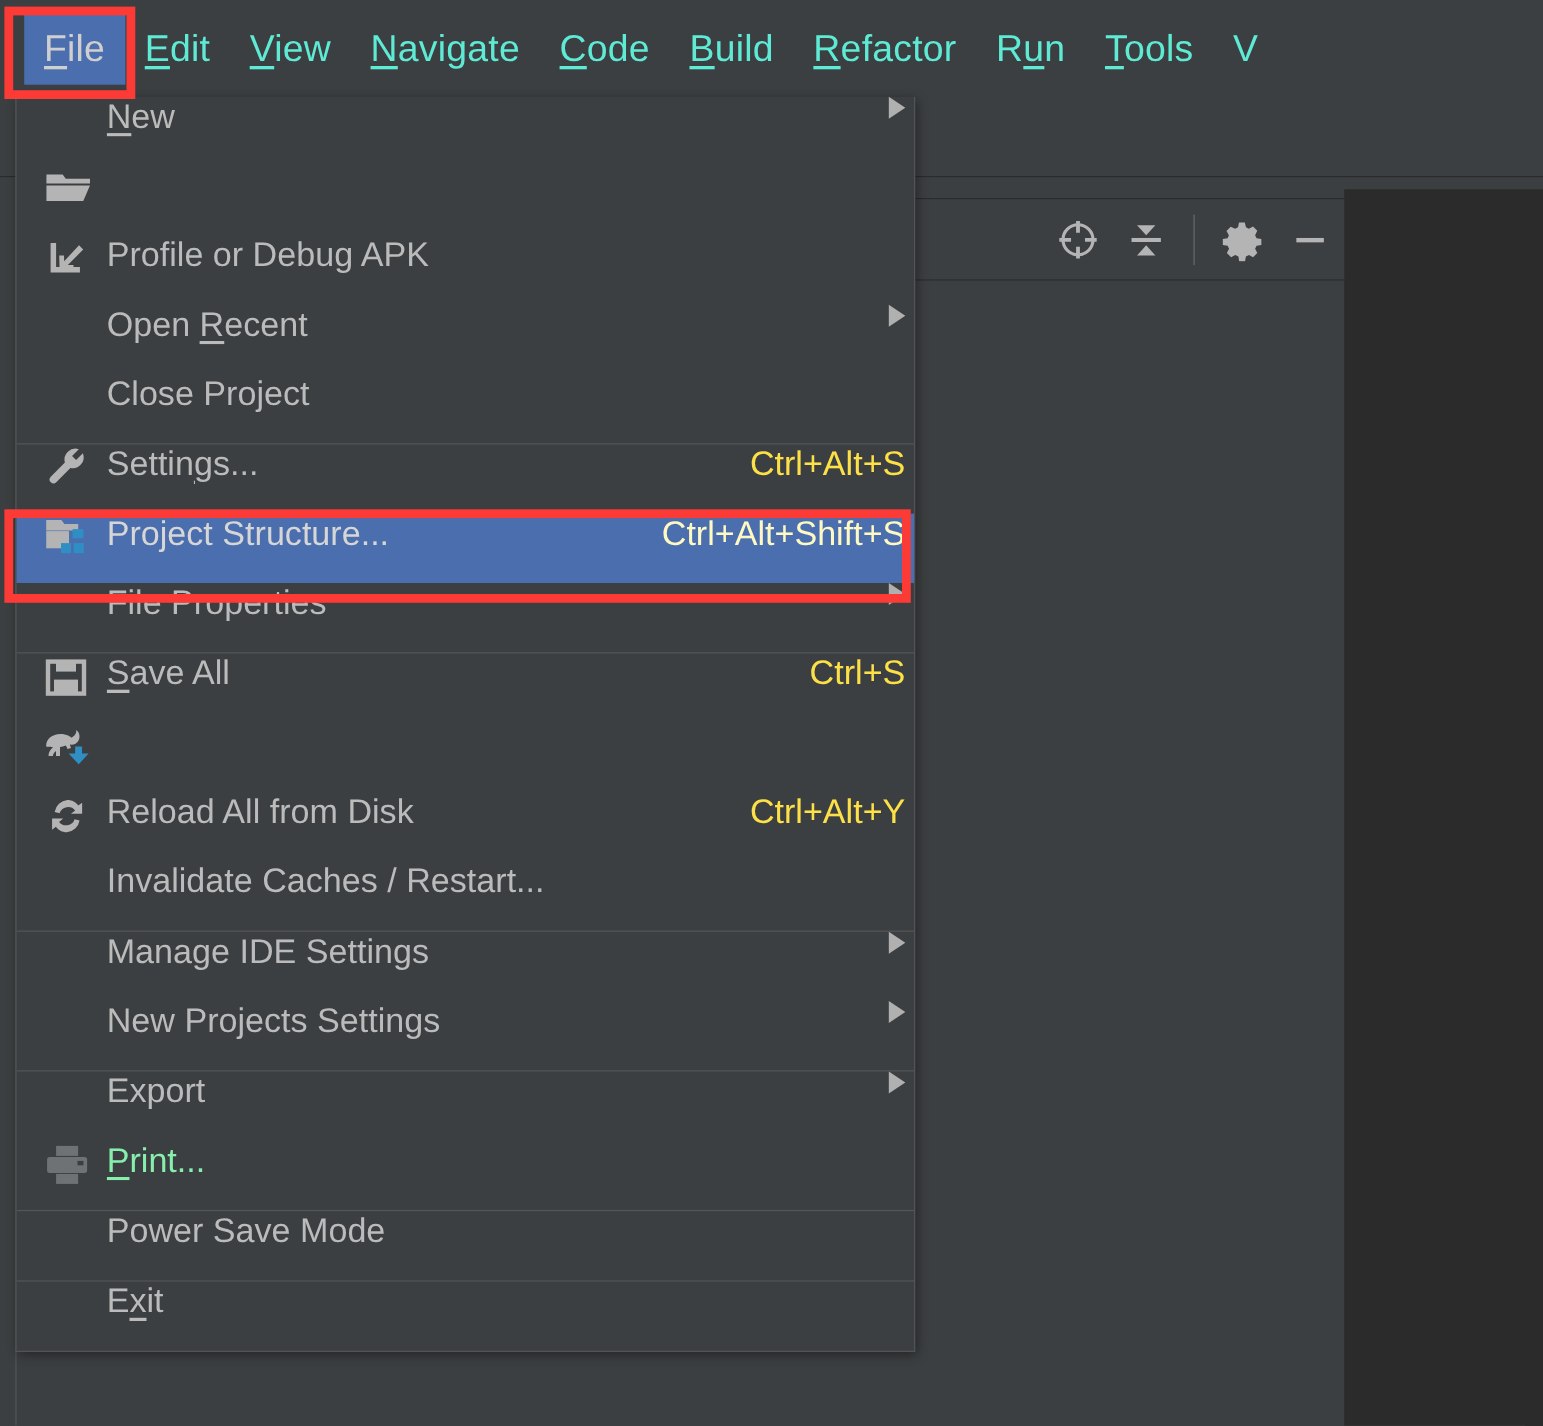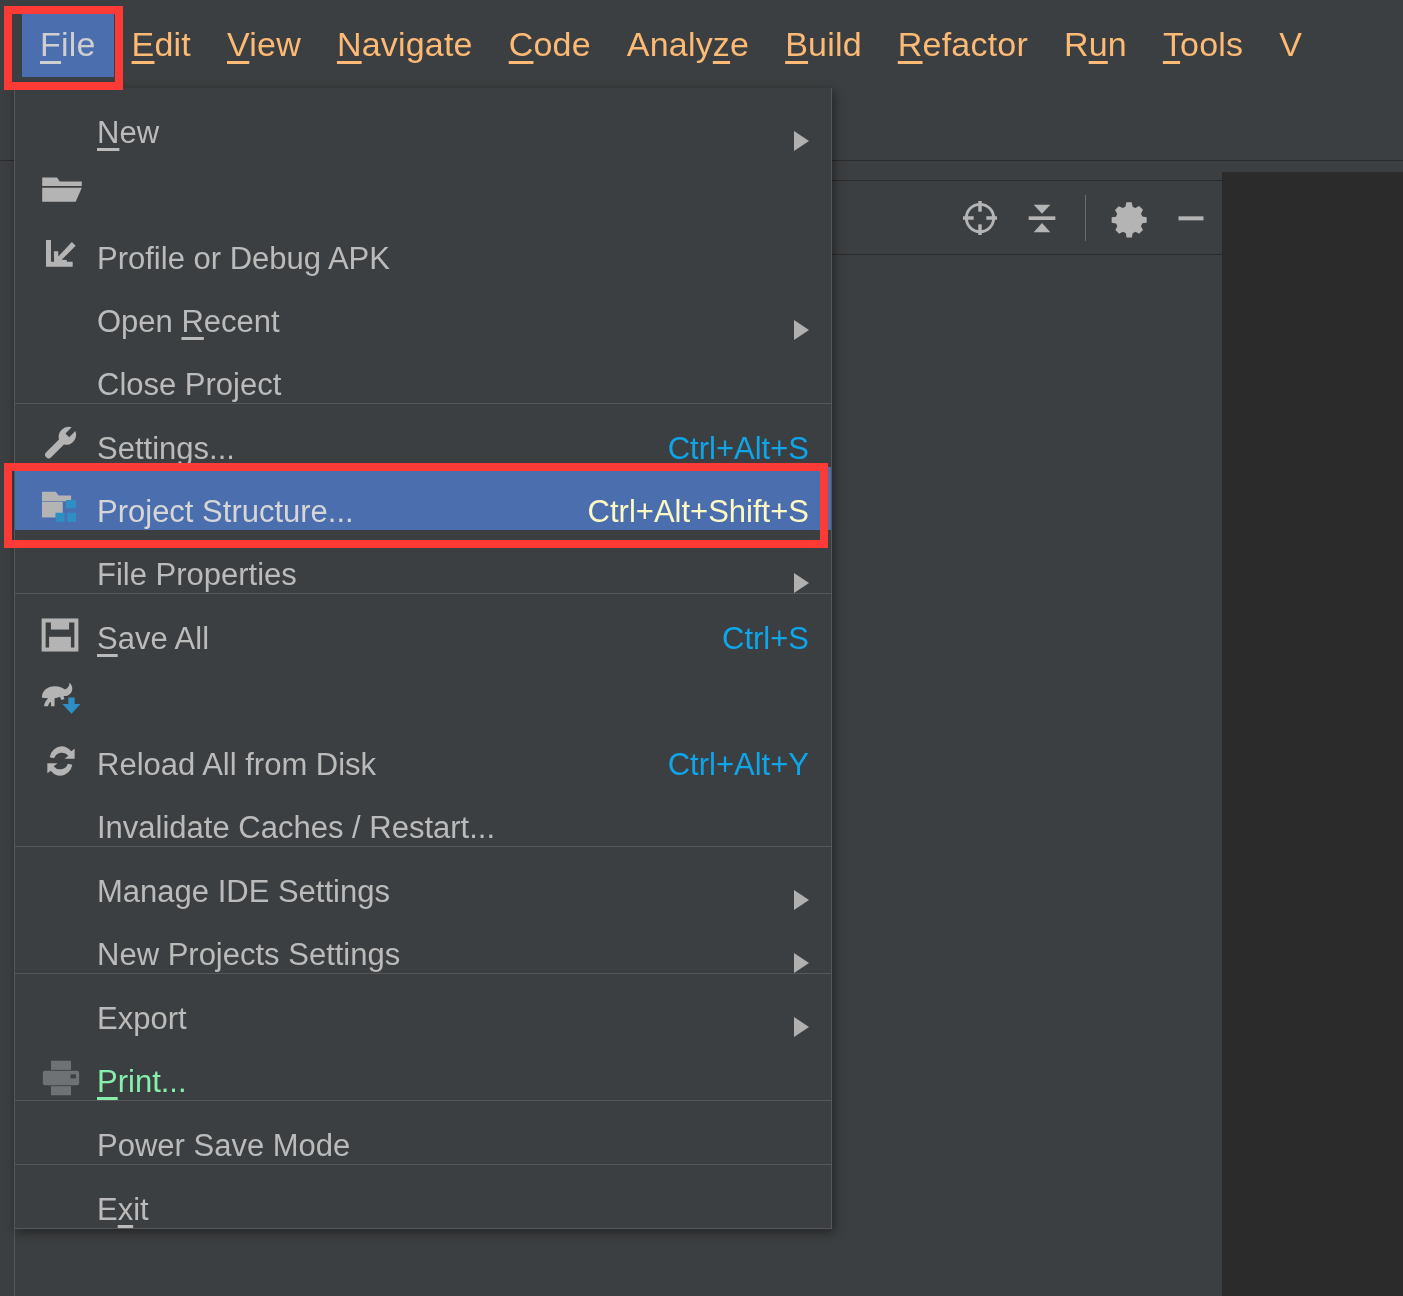--- a/index.html
+++ b/index.html
@@ -40,21 +40,21 @@
     position: absolute;
     left: 0; top: 0;
     width: 1403px;
     height: 88px;
     background: #3c3f41;
     display: flex;
     align-items: center;
     box-sizing: border-box;
   }
   .menubar-item {
-    color: #fdba74;
+    color: #5eead4;
     font-size: 34px;
     line-height: 1;
     padding: 16px 18px;
     white-space: nowrap;
     letter-spacing: 0.2px;
   }
   .menubar-item .mn { text-decoration: underline; text-underline-offset: 5px; }
   .menubar-item.active {
     background: #4b6eaf;
     color: #cfcfcf;
@@ -69,24 +69,24 @@
     background: #3c3f41;
     border: 1px solid #555759;
     border-top: none;
     box-sizing: border-box;
     box-shadow: 2px 3px 10px rgba(0,0,0,0.45);
   }
   .menu-row {
     position: relative;
     height: 63px;
     display: flex;
-    align-items: flex-end;
+    align-items: flex-start;
     box-sizing: border-box;
     padding-left: 24px;
-    padding-right: 22px;
+    padding-right: 8px;
     color: #bbbbbb;
     font-size: 31px;
     white-space: nowrap;
   }
   .menu-row.selected {
     background: #4b6eaf;
     color: #d6d6d6;
   }
   .menu-row.disabled { color: #86efac; }
   .menu-row .icon-slot {
@@ -99,21 +99,21 @@
   }
   .menu-row .label {
     flex: 1;
     overflow: hidden;
   }
   .menu-row .label .mn {
     text-decoration: underline;
     text-underline-offset: 5px;
   }
   .menu-row .shortcut {
-    color: #0ea5e9;
+    color: #fde047;
     font-size: 31px;
     margin-left: 26px;
   }
   .menu-row.selected .shortcut { color: #fef9c3; }
   .menu-row .submenu-arrow {
     width: 0; height: 0;
     border-left: 15px solid #b0b0b0;
     border-top: 10px solid transparent;
     border-bottom: 10px solid transparent;
     margin-left: 26px;
@@ -207,23 +207,20 @@
   <div class="menubar-item">
     <span class="mn">V</span><span>iew</span>
   </div>
   <div class="menubar-item">
     <span class="mn">N</span><span>avigate</span>
   </div>
   <div class="menubar-item">
     <span class="mn">C</span><span>ode</span>
   </div>
   <div class="menubar-item">
-    <span>Analy</span><span class="mn">z</span><span>e</span>
-  </div>
-  <div class="menubar-item">
     <span class="mn">B</span><span>uild</span>
   </div>
   <div class="menubar-item">
     <span class="mn">R</span><span>efactor</span>
   </div>
   <div class="menubar-item">
     <span>R</span><span class="mn">u</span><span>n</span>
   </div>
   <div class="menubar-item">
     <span class="mn">T</span><span>ools</span>

